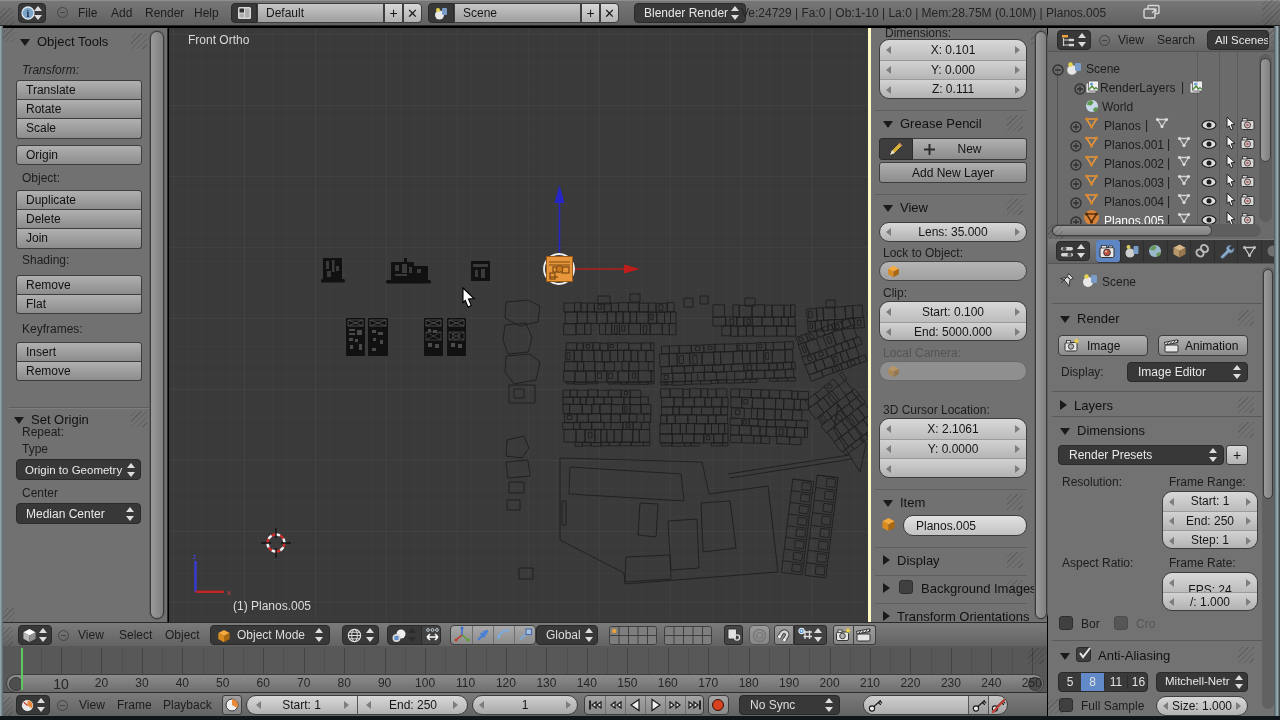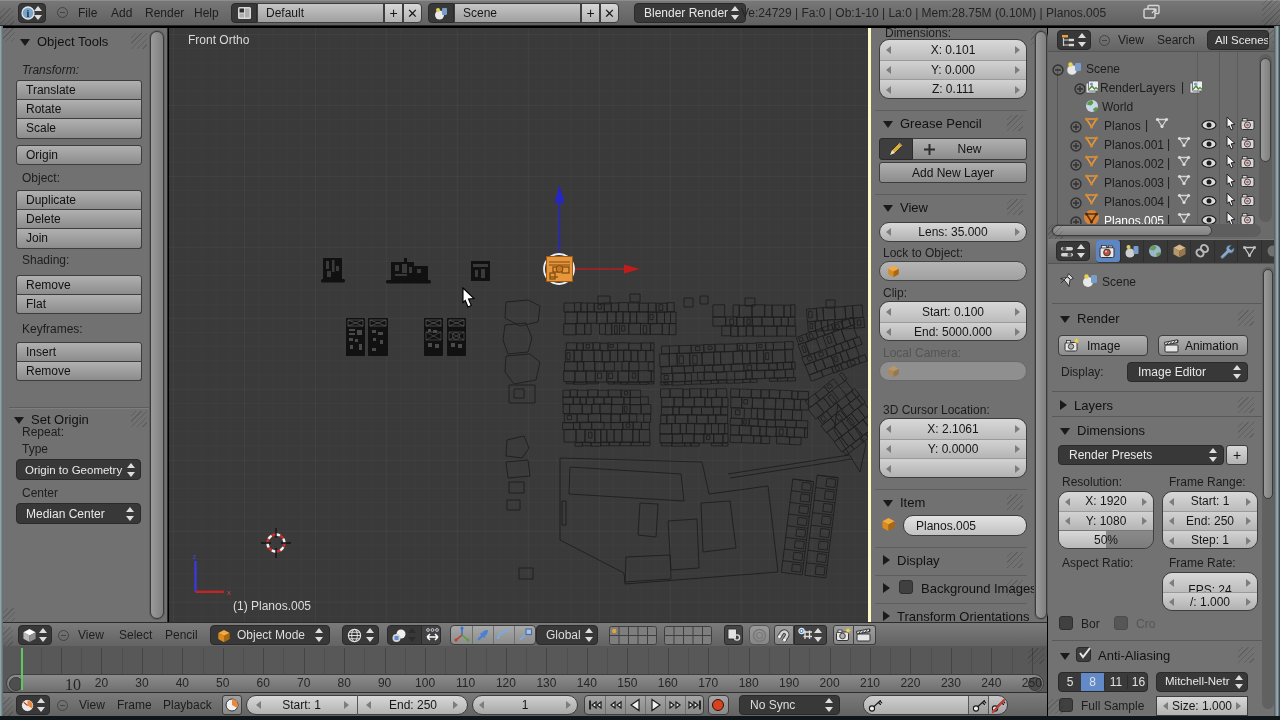--- a/index.html
+++ b/index.html
@@ -870,21 +870,21 @@
     <svg width="15" height="15" style="position:absolute;left:3px;top:2px;" viewBox="0 0 16 16">
       <path d="M8 1 L14.5 4.5 L8 8 L1.5 4.5 Z" fill="#ffffff"></path>
       <path d="M1.5 4.5 L8 8 L8 15 L1.5 11.5 Z" fill="#b9b9b9"></path>
       <path d="M14.5 4.5 L8 8 L8 15 L14.5 11.5 Z" fill="#8f8f8f"></path>
     </svg>
     <div class="updn" style="right:3px;"></div>
   </div>
   <div class="minus" style="left:58px;top:7px;"></div>
   <div class="txt abs" style="left:78px;top:5px;">View</div>
   <div class="txt abs" style="left:119px;top:5px;">Select</div>
-  <div class="txt abs" style="left:165px;top:5px;">Pencil</div>
+  <div class="txt abs" style="left:165px;top:5px;">Object</div>
 
   <div class="ddk" style="left:210px;top:2px;width:120px;height:20px;color:#ddd;padding:2px 0 0 26px;">Object Mode
     <svg width="14" height="14" style="position:absolute;left:6px;top:3px;" viewBox="0 0 16 16">
       <path d="M8 1 L14.5 4.5 L8 8 L1.5 4.5 Z" fill="#f4a93c"></path>
       <path d="M1.5 4.5 L8 8 L8 15 L1.5 11.5 Z" fill="#d98b1f"></path>
       <path d="M14.5 4.5 L8 8 L8 15 L14.5 11.5 Z" fill="#a86812"></path>
     </svg>
     <div class="updn" style="right:5px;"></div>
   </div>
 
@@ -1062,21 +1062,21 @@
       <div class="abs" style="left:991.35px;top:0;width:1px;height:26px;background:rgba(0,0,0,0.22);"></div>
       <div class="abs" style="left:1011.5749999999999px;top:0;width:1px;height:26px;background:rgba(0,0,0,0.1);"></div>
       <div class="abs" style="left:1031.8px;top:0;width:1px;height:26px;background:rgba(0,0,0,0.22);"></div>
     </div>
     <div class="grip" style="left:1028px;top:2px;"></div>
 
   <div class="abs" style="left:6px;top:28px;width:1038px;height:19px;background:linear-gradient(#8c8c8c,#6e6e6e);border:1px solid #3f3f3f;border-radius:10px;"></div>
   <div class="abs" style="left:9px;top:31px;width:14px;height:14px;background:#4e4e4e;border-radius:50%;border:1px solid #3a3a3a;"></div>
   <div class="abs" style="left:1028px;top:31px;width:14px;height:14px;background:#4e4e4e;border-radius:50%;border:1px solid #3a3a3a;"></div>
   <div class="abs" id="rulernums" style="left:0;top:30px;height:16px;width:1047px;">
-      <div class="abs" style="left:41px;top:0;width:40px;text-align:right;font-size:16px;color:#262626;font-family:Liberation Serif, serif;">10</div>
+      <div class="abs" style="left:41px;top:0;width:40px;text-align:center;font-size:14px;color:#262626;">10</div>
       <div class="abs" style="left:81.45px;top:0;width:40px;text-align:center;font-size:12px;color:#262626;">20</div>
       <div class="abs" style="left:121.9px;top:0;width:40px;text-align:center;font-size:12px;color:#262626;">30</div>
       <div class="abs" style="left:162.35px;top:0;width:40px;text-align:center;font-size:12px;color:#262626;">40</div>
       <div class="abs" style="left:202.8px;top:0;width:40px;text-align:center;font-size:12px;color:#262626;">50</div>
       <div class="abs" style="left:243.25px;top:0;width:40px;text-align:center;font-size:12px;color:#262626;">60</div>
       <div class="abs" style="left:283.7px;top:0;width:40px;text-align:center;font-size:12px;color:#262626;">70</div>
       <div class="abs" style="left:324.15px;top:0;width:40px;text-align:center;font-size:12px;color:#262626;">80</div>
       <div class="abs" style="left:364.6px;top:0;width:40px;text-align:center;font-size:12px;color:#262626;">90</div>
       <div class="abs" style="left:405.05px;top:0;width:40px;text-align:center;font-size:12px;color:#262626;">100</div>
       <div class="abs" style="left:445.5px;top:0;width:40px;text-align:center;font-size:12px;color:#262626;">110</div>
@@ -1563,25 +1563,20 @@
   <div class="abs" style="left:4px;top:152px;width:210px;height:1px;background:#5a5a5a;"></div>
   <div class="phdr" style="left:12px;top:159px;"><span class="tri-r"></span>Layers</div>
   <div class="grip" style="left:190px;top:158px;"></div>
   <div class="abs" style="left:4px;top:177px;width:210px;height:1px;background:#5a5a5a;"></div>
   <div class="phdr" style="left:12px;top:184px;"><span class="tri-d"></span>Dimensions</div>
   <div class="grip" style="left:190px;top:183px;"></div>
   <div class="ddk" style="left:10px;top:206px;width:166px;height:20px;color:#e8e8e8;padding:2px 0 0 10px;">Render Presets<div class="updn" style="right:5px;"></div></div>
   <div class="fld" style="left:178px;top:206px;width:22px;height:20px;border-radius:3px;font-size:14px;padding-top:1px;">+</div>
   <div class="txt abs" style="left:14px;top:236px;">Resolution:</div>
   <div class="txt abs" style="left:121px;top:236px;">Frame Range:</div>
-  <div class="abs" style="left:10px;top:252px;width:96px;height:58px;border:1px solid #3d3d3d;border-radius:10px;overflow:hidden;">
-    <div class="abs" style="left:0;top:0;width:100%;height:19px;background:linear-gradient(#d8d8d8,#bcbcbc);color:#161616;font-size:12px;text-align:center;padding-top:2px;">X: 1920<div class="arrL"></div><div class="arrR"></div></div>
-    <div class="abs" style="left:0;top:19px;width:100%;height:19px;background:linear-gradient(#d2d2d2,#b5b5b5);border-top:1px solid #9a9a9a;color:#161616;font-size:12px;text-align:center;padding-top:2px;">Y: 1080<div class="arrL"></div><div class="arrR"></div></div>
-    <div class="abs" style="left:0;top:38px;width:100%;height:20px;background:linear-gradient(#8a8a8a,#7a7a7a);border-top:1px solid #777;color:#161616;font-size:12px;text-align:center;padding-top:2px;"><div class="abs" style="left:0;top:0;width:50%;height:100%;background:linear-gradient(#d8d8d8,#b5b5b5);"></div><span style="position:relative;">50%</span></div>
-  </div>
   <div class="abs" style="left:114px;top:252px;width:96px;height:58px;border:1px solid #3d3d3d;border-radius:10px;overflow:hidden;">
     <div class="abs" style="left:0;top:0;width:100%;height:19px;background:linear-gradient(#d8d8d8,#bcbcbc);color:#161616;font-size:12px;text-align:center;padding-top:2px;">Start: 1<div class="arrL"></div><div class="arrR"></div></div>
     <div class="abs" style="left:0;top:19px;width:100%;height:19px;background:linear-gradient(#d2d2d2,#b5b5b5);border-top:1px solid #9a9a9a;color:#161616;font-size:12px;text-align:center;padding-top:2px;">End: 250<div class="arrL"></div><div class="arrR"></div></div>
     <div class="abs" style="left:0;top:38px;width:100%;height:20px;background:linear-gradient(#d2d2d2,#b0b0b0);border-top:1px solid #9a9a9a;color:#161616;font-size:12px;text-align:center;padding-top:2px;">Step: 1<div class="arrL"></div><div class="arrR"></div></div>
   </div>
   <div class="txt abs" style="left:14px;top:317px;">Aspect Ratio:</div>
   <div class="txt abs" style="left:121px;top:317px;">Frame Rate:</div>
   <div class="abs" style="left:114px;top:333px;width:96px;height:39px;border:1px solid #3d3d3d;border-radius:10px;overflow:hidden;">
     <div class="abs" style="left:0;top:0;width:100%;height:19px;background:linear-gradient(#d8d8d8,#bcbcbc);color:#161616;font-size:12px;text-align:center;padding-top:10px;">FPS: 24<div class="arrL"></div><div class="arrR"></div></div>
     <div class="abs" style="left:0;top:19px;width:100%;height:19px;background:linear-gradient(#d2d2d2,#b0b0b0);border-top:1px solid #9a9a9a;color:#161616;font-size:12px;text-align:center;padding-top:2px;">/: 1.000<div class="arrL"></div><div class="arrR"></div></div>
@@ -1601,21 +1596,21 @@
   <div class="grip" style="left:190px;top:408px;"></div>
   <div class="abs" style="left:10px;top:433px;width:90px;height:20px;background:#3a3a3a;border:1px solid #292929;border-radius:4px;">
     <div class="abs wtxt" style="left:0;top:2px;width:22px;text-align:center;">5</div>
     <div class="abs wtxt" style="left:22px;top:0px;width:23px;height:18px;background:#638ac8;text-align:center;padding-top:2px;">8</div>
     <div class="abs wtxt" style="left:45px;top:2px;width:23px;text-align:center;border-left:1px solid #2c2c2c;">11</div>
     <div class="abs wtxt" style="left:68px;top:2px;width:22px;text-align:center;border-left:1px solid #2c2c2c;">16</div>
   </div>
   <div class="ddk" style="left:108px;top:433px;width:92px;height:20px;color:#e8e8e8;padding:2px 0 0 8px;font-size:11.5px;">Mitchell-Netr<div class="updn" style="right:3px;"></div></div>
   <div class="chk" style="left:11px;top:459px;"></div>
   <div class="txt abs" style="left:33px;top:460px;">Full Sample</div>
-  <div class="fld" style="left:108px;top:457px;width:92px;height:20px;border-radius:0;padding-top:2px;">Size: 1.000<div class="arrL"></div><div class="arrR"></div></div>
+  <div class="fld" style="left:108px;top:457px;width:92px;height:20px;border-radius:10px;padding-top:2px;">Size: 1.000<div class="arrL"></div><div class="arrR"></div></div>
 
   <div class="abs" style="left:214px;top:28px;width:12px;height:442px;background:#616161;border-radius:6px;"></div>
   <div class="abs" style="left:215px;top:30px;width:10px;height:230px;background:linear-gradient(90deg,#9a9a9a,#808080);border-radius:5px;border:1px solid #3a3a3a;"></div>
   <div class="grip" style="left:0;bottom:2px;width:15px;height:15px;"></div>
 </div>
 
 <div class="abs" id="leftedge"></div>
 <div class="abs" id="rightedge"></div>
 <div class="abs" id="botstrip"></div>
 <div class="abs" id="rbotstrip"></div>

